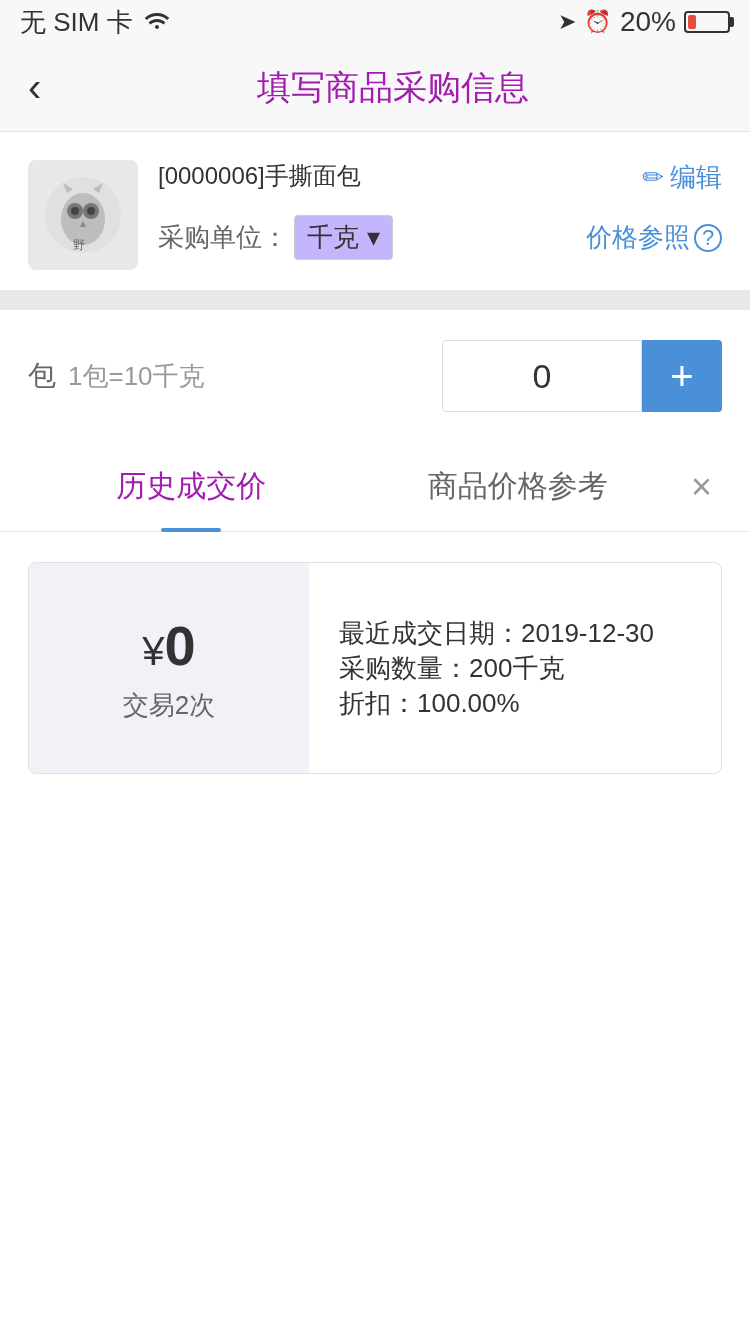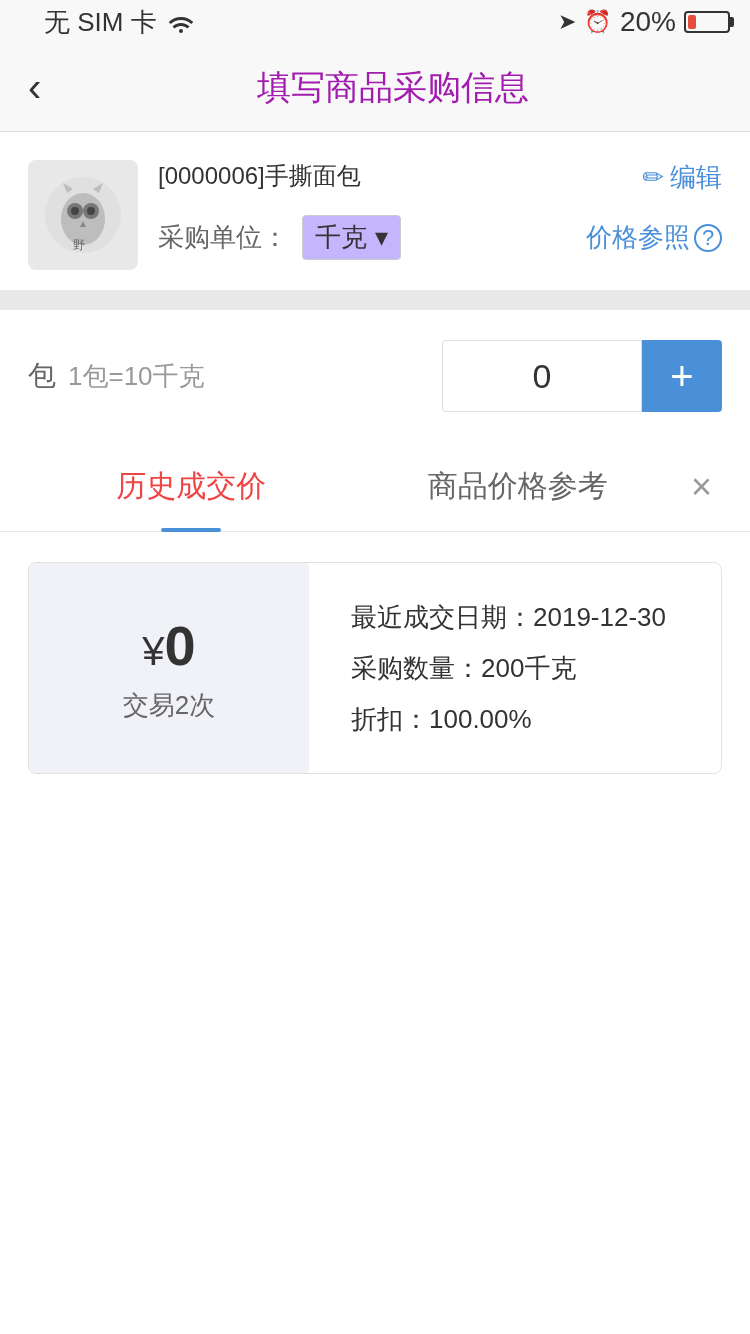--- a/index.html
+++ b/index.html
@@ -18,25 +18,24 @@
       height: 44px;
       background: #f8f8f8;
       display: flex;
       align-items: center;
       justify-content: space-between;
       padding: 0 20px;
       font-size: 28px;
     }
     .status-left {
       display: flex;
-      align-items: flex-end;
+      align-items: flex-start;
       gap: 10px;
       font-size: 26px;
       color: #333;
-      margin-left: 24px;
     }
     .status-center {
       font-size: 28px;
       font-weight: 500;
       color: #333;
       position: absolute;
       left: 50%;
       transform: translateX(-50%);
     }
     .status-right {
@@ -246,21 +245,21 @@
       font-size: 30px;
       color: #666;
       cursor: pointer;
       position: relative;
       height: 90px;
       display: flex;
       align-items: center;
       justify-content: center;
     }
     .tab-item.active {
-      color: #ef4444;
+      color: #a21caf;
       font-weight: 500;
     }
     .tab-item.active::after {
       content: '';
       position: absolute;
       bottom: 0;
       left: 50%;
       transform: translateX(-50%);
       width: 60px;
       height: 4px;
@@ -300,22 +299,21 @@
       font-size: 26px;
       color: #666;
       margin-top: 10px;
     }
     .trade-right {
       flex: 1;
       padding: 34px 30px;
       display: flex;
       flex-direction: column;
       justify-content: center;
-      gap: 16px;
-      margin-left: 12px;
+      gap: 0;
     }
     .trade-info-row {
       font-size: 26px;
       color: #333;
     }
 
     
     .content-bg {
       background: #fff;
       flex: 1;
@@ -372,21 +370,21 @@
   </div>
   <div class="product-info">
     <div class="product-header">
       <span class="product-name">[0000006]手撕面包</span>
       <div class="edit-btn">
         <span>✏</span>
         <span>编辑</span>
       </div>
     </div>
     <div class="purchase-unit-row">
-      <div style="display:flex;align-items:center;gap:14px;justify-content:center;">
+      <div style="display:flex;align-items:center;gap:6px;justify-content:center;">
         <span class="purchase-unit-label">采购单位：</span>
         <div class="unit-select">
           <span>千克</span>
           <span>▾</span>
         </div>
       </div>
       <div class="price-ref">
         <span>价格参照</span>
         <span style="width:28px;height:28px;border:2px solid #4a90d9;border-radius:50%;display:inline-flex;align-items:center;justify-content:center;font-size:22px;">?</span>
       </div>

